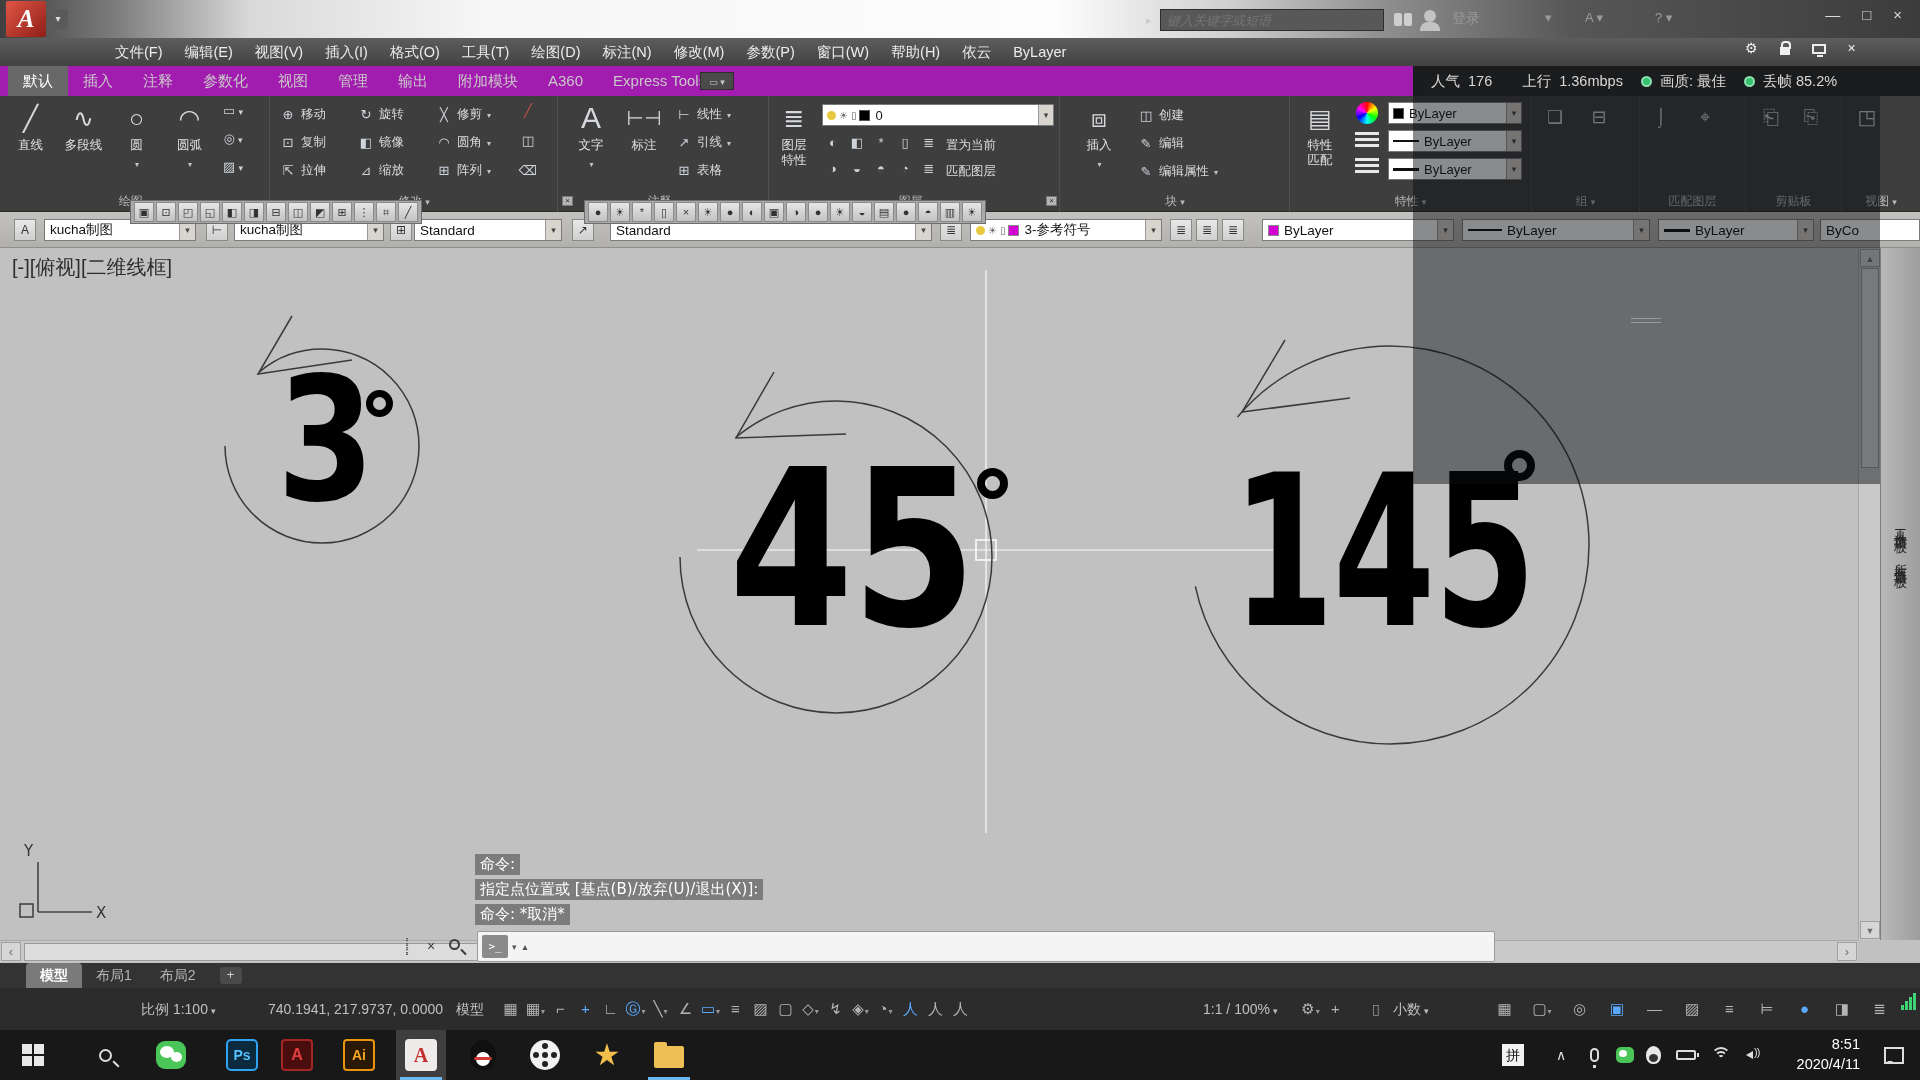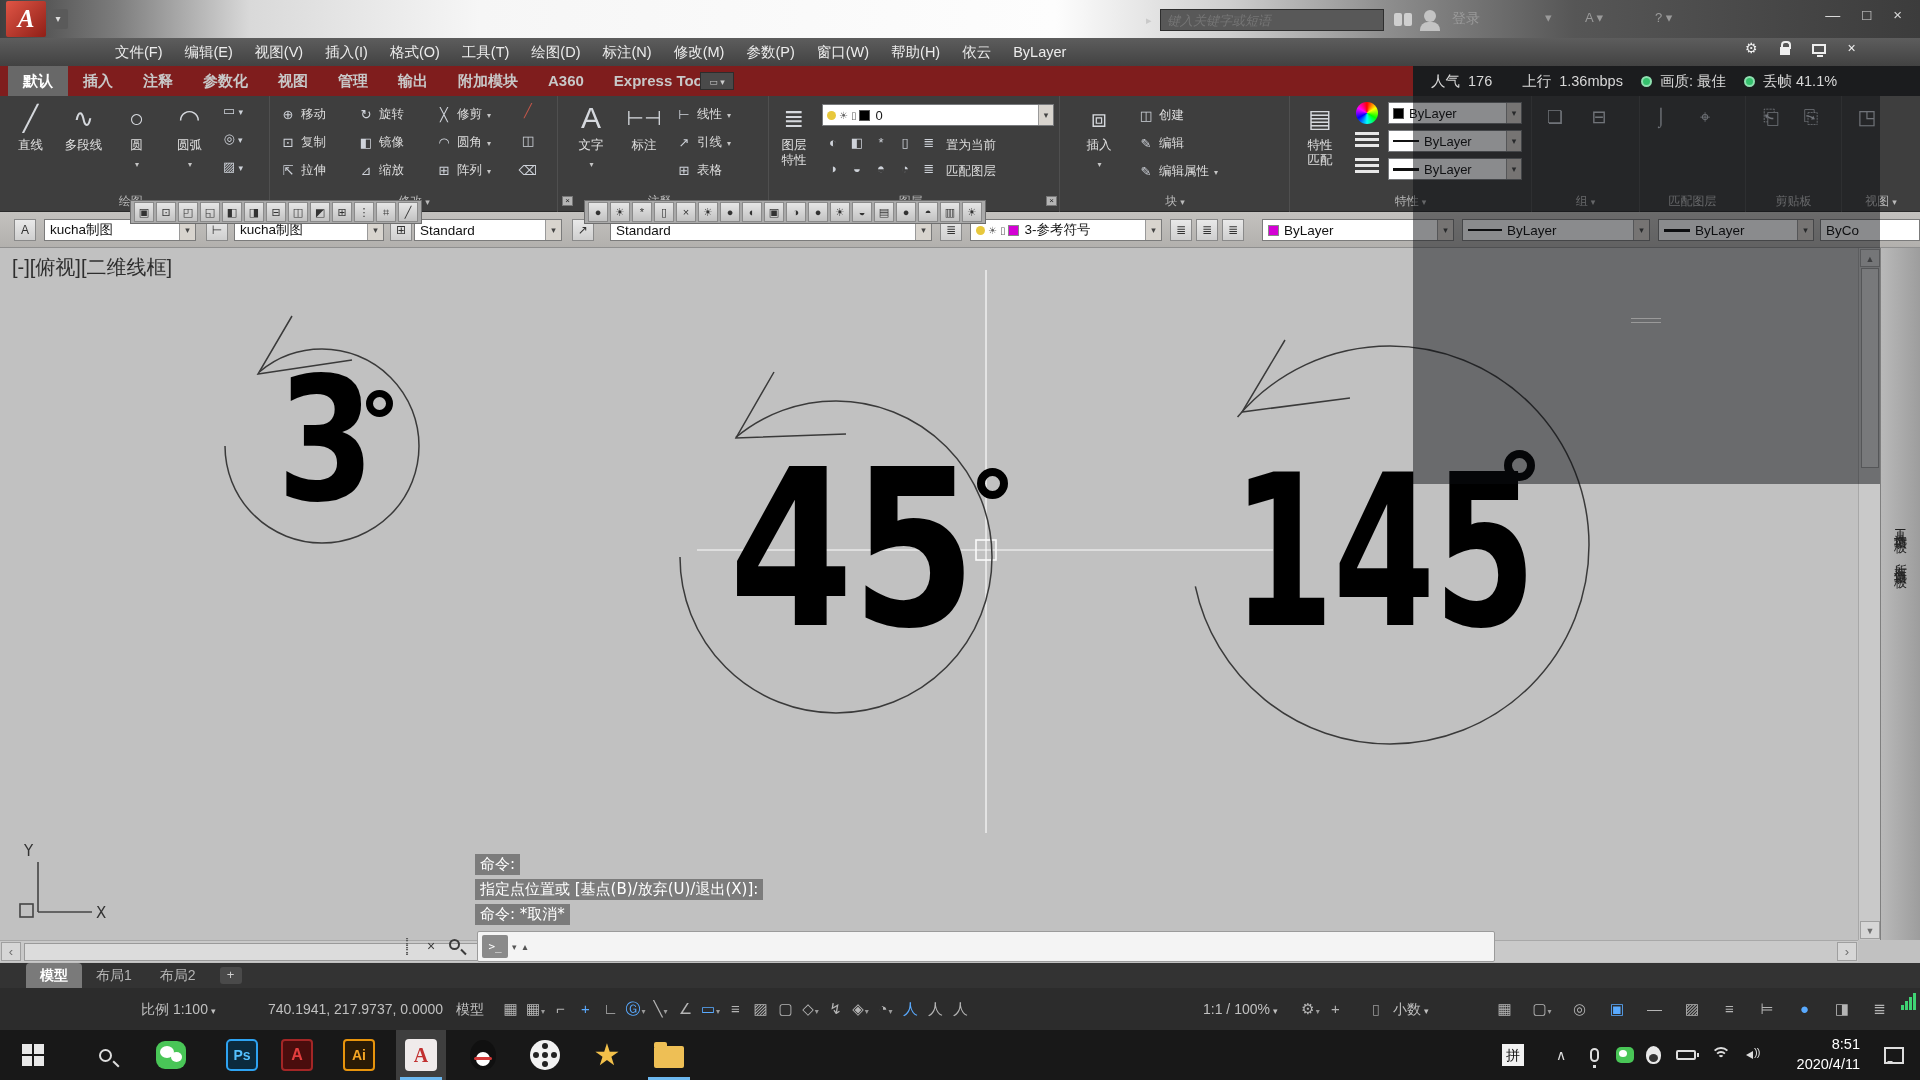--- a/index.html
+++ b/index.html
@@ -33,21 +33,21 @@
   .lock-ic::before{content:"";position:absolute;left:1px;top:-6px;width:6px;height:6px;border:2px solid #eee;border-bottom:none;border-radius:4px 4px 0 0;}
   .cast-ic{width:14px;height:10px;border:2px solid #eee;position:relative;margin-top:2px;}
   .cast-ic::after{content:"";position:absolute;left:3px;bottom:-5px;width:6px;height:2px;background:#eee;}
 
   
   #menubar{left:0;top:38px;width:1920px;height:28px;background:linear-gradient(#5d5d5d,#424242);
     display:flex;align-items:center;padding-left:104px;}
   #menubar .mi{color:#ececec;font-size:14.5px;padding:0 11px;height:28px;line-height:28px;white-space:nowrap;}
 
   
-  #ribtabs{left:0;top:66px;width:1920px;height:30px;background:#7f1d1d;display:flex;align-items:flex-end;padding-left:8px;font-weight:bold;}
+  #ribtabs{left:0;top:66px;width:1920px;height:30px;background:#a21caf;display:flex;align-items:flex-end;padding-left:8px;}
   .rtab{color:#c8c8c8;font-size:15px;padding:0 15px;height:30px;line-height:30px;white-space:nowrap;}
   .rtab.active{background:#686868;color:#fff;}
   #rib-minbtn{left:700px;top:72px;width:34px;height:18px;background:#4a4a4a;color:#ccc;font-size:9px;text-align:center;line-height:18px;border:1px solid #2d2d2d;}
 
   
   #ribbon{left:0;top:96px;width:1920px;height:116px;background:#3e3e3e;border-bottom:1px solid #2b2b2b;}
   .panel{position:absolute;top:0;height:116px;border-right:1px solid #4f4f4f;}
   .plabel{position:absolute;bottom:2px;left:0;right:0;text-align:center;color:#b9b9b9;font-size:12px;white-space:nowrap;}
   .cdn::after{content:"▾";font-size:9px;margin-left:3px;}
   .bigbtn{position:absolute;width:52px;text-align:center;color:#e0e0e0;}
@@ -624,21 +624,21 @@
 
 <div class="abs" id="statsbar">
   <span>人气</span>
   <span>176</span>
   <span style="width:14px;"></span>
   <span>上行</span>
   <span>1.36mbps</span>
   <span class="gdot"></span>
   <span>画质: 最佳</span>
   <span class="gdot"></span>
-  <span>丢帧 41.1%</span>
+  <span>丢帧 85.2%</span>
 </div>
 <div class="abs" id="ovpanel">
   <div id="ovhandle"></div>
 </div>
 
 <div class="abs" id="layoutbar">
   <span style="display:flex;">
 
   <span class="ltab active">模型</span>
       <span class="ltab">布局1</span>

